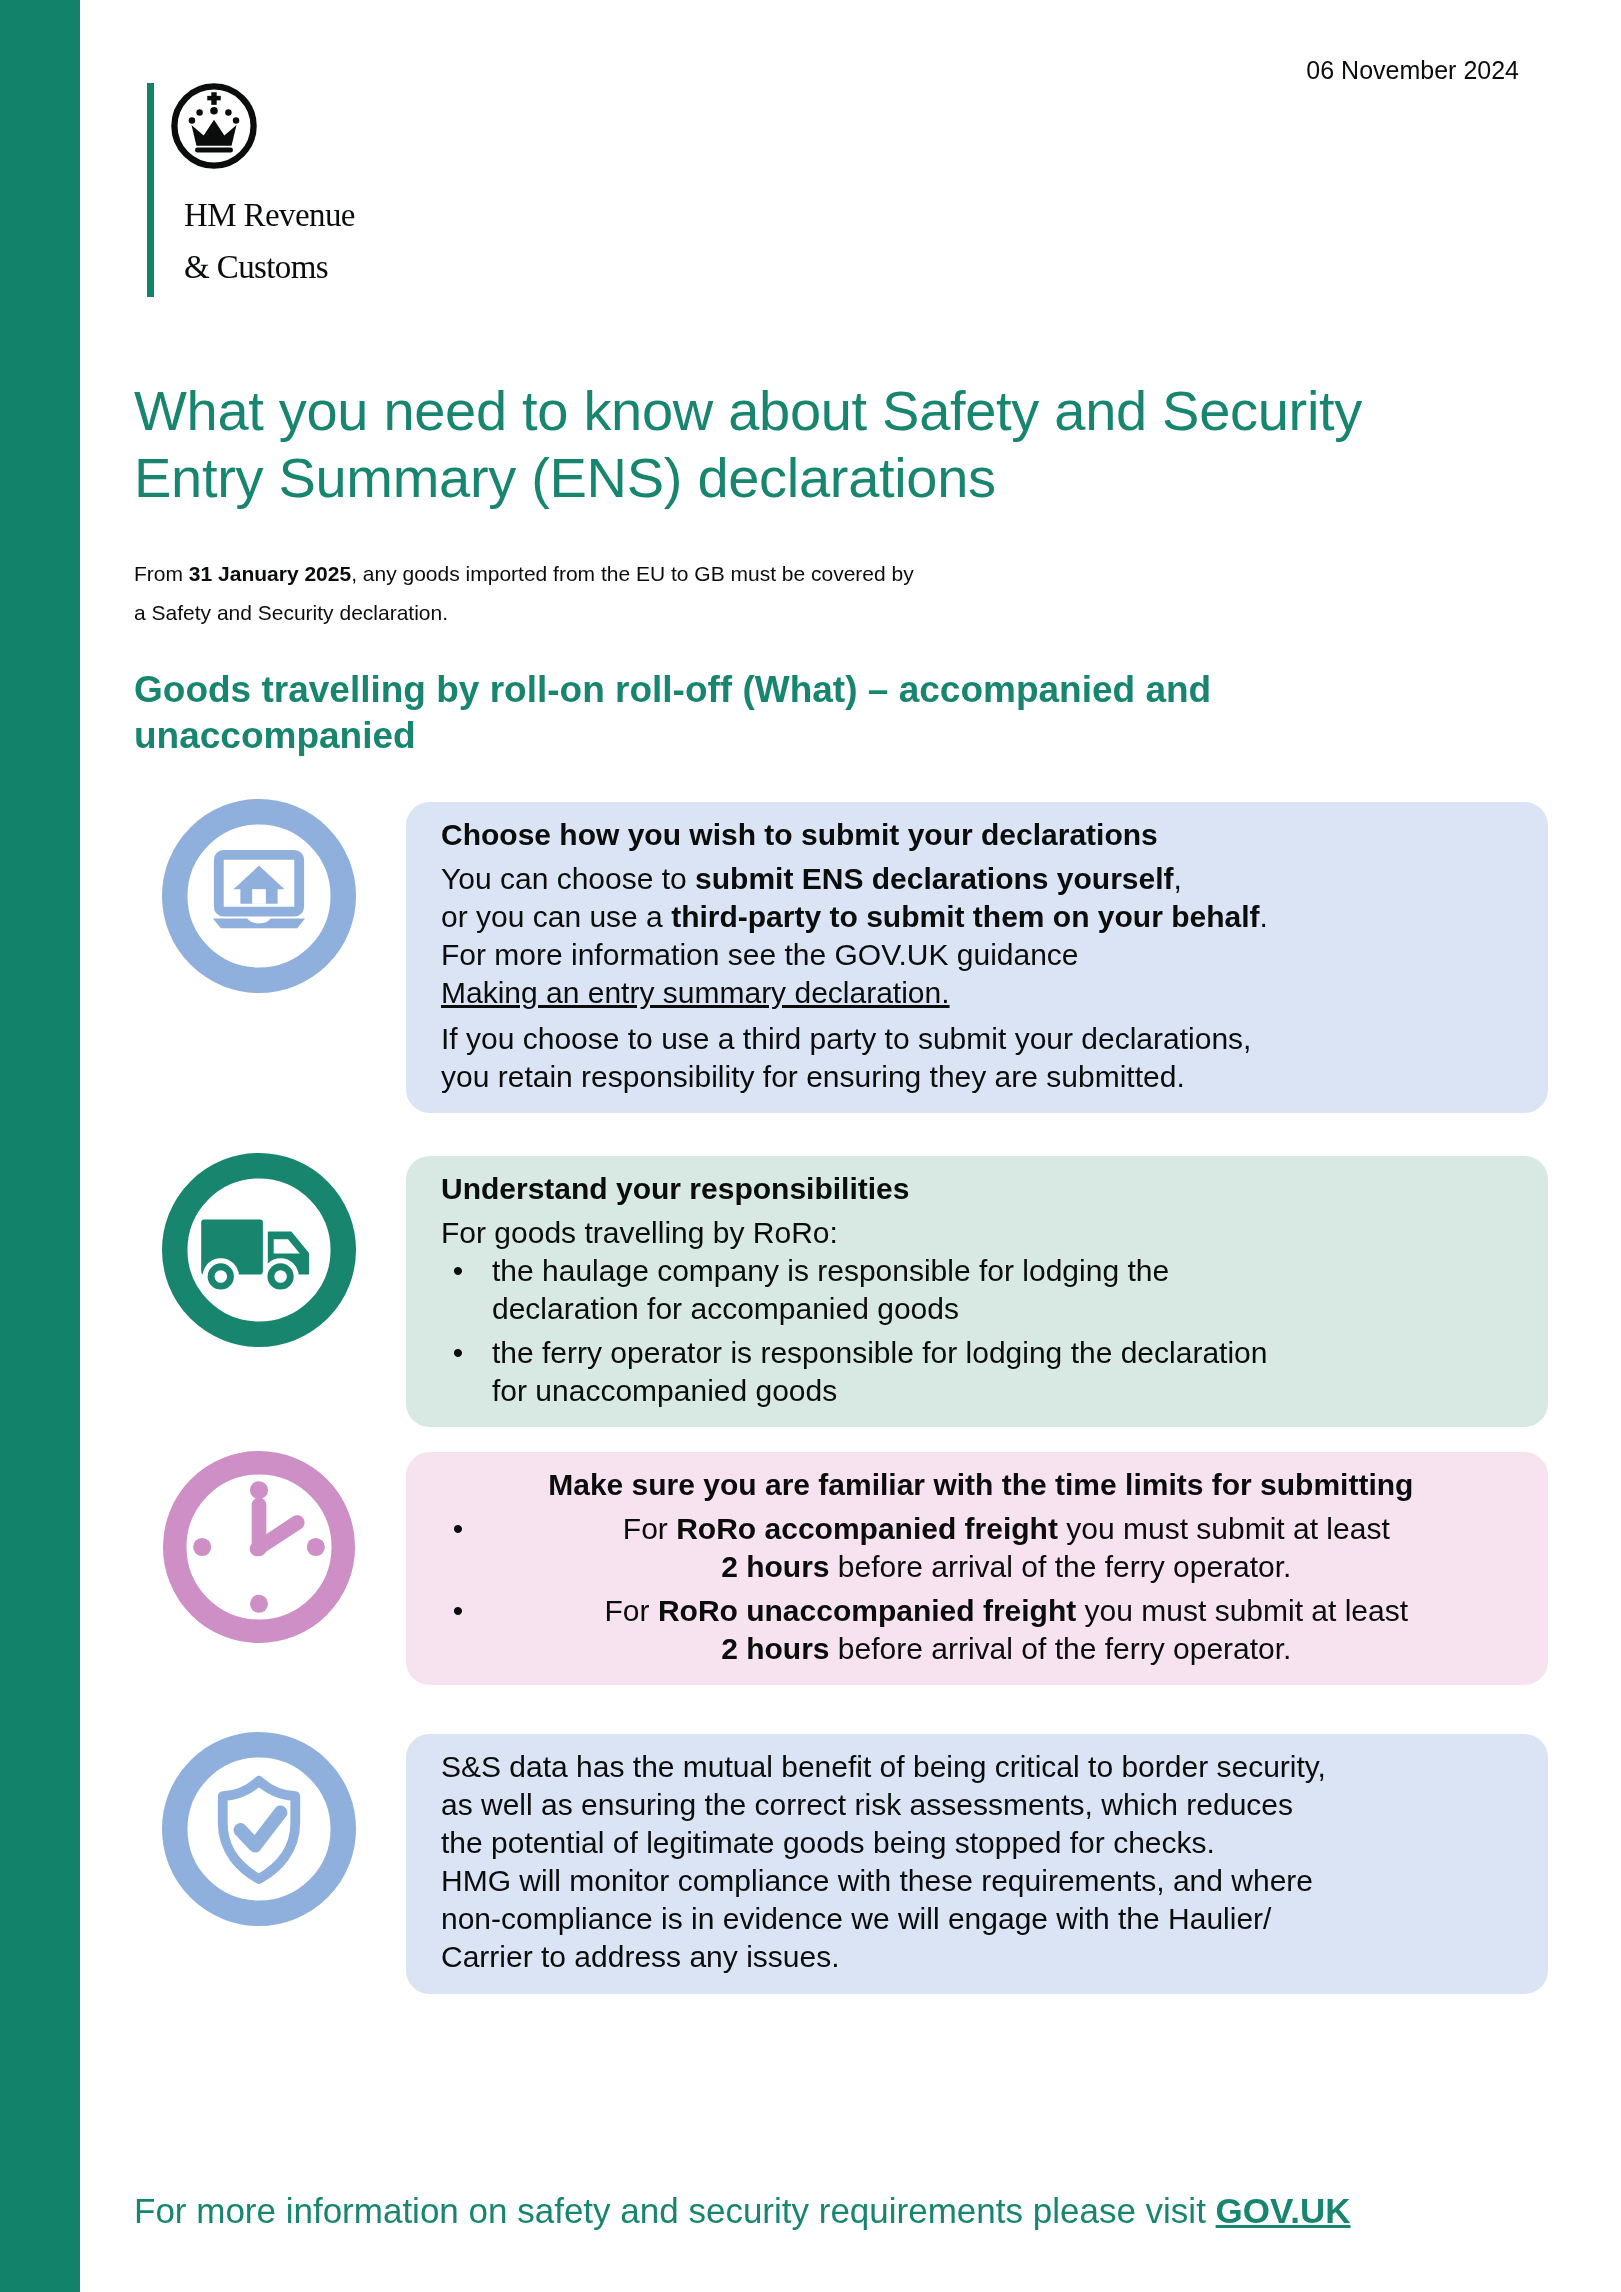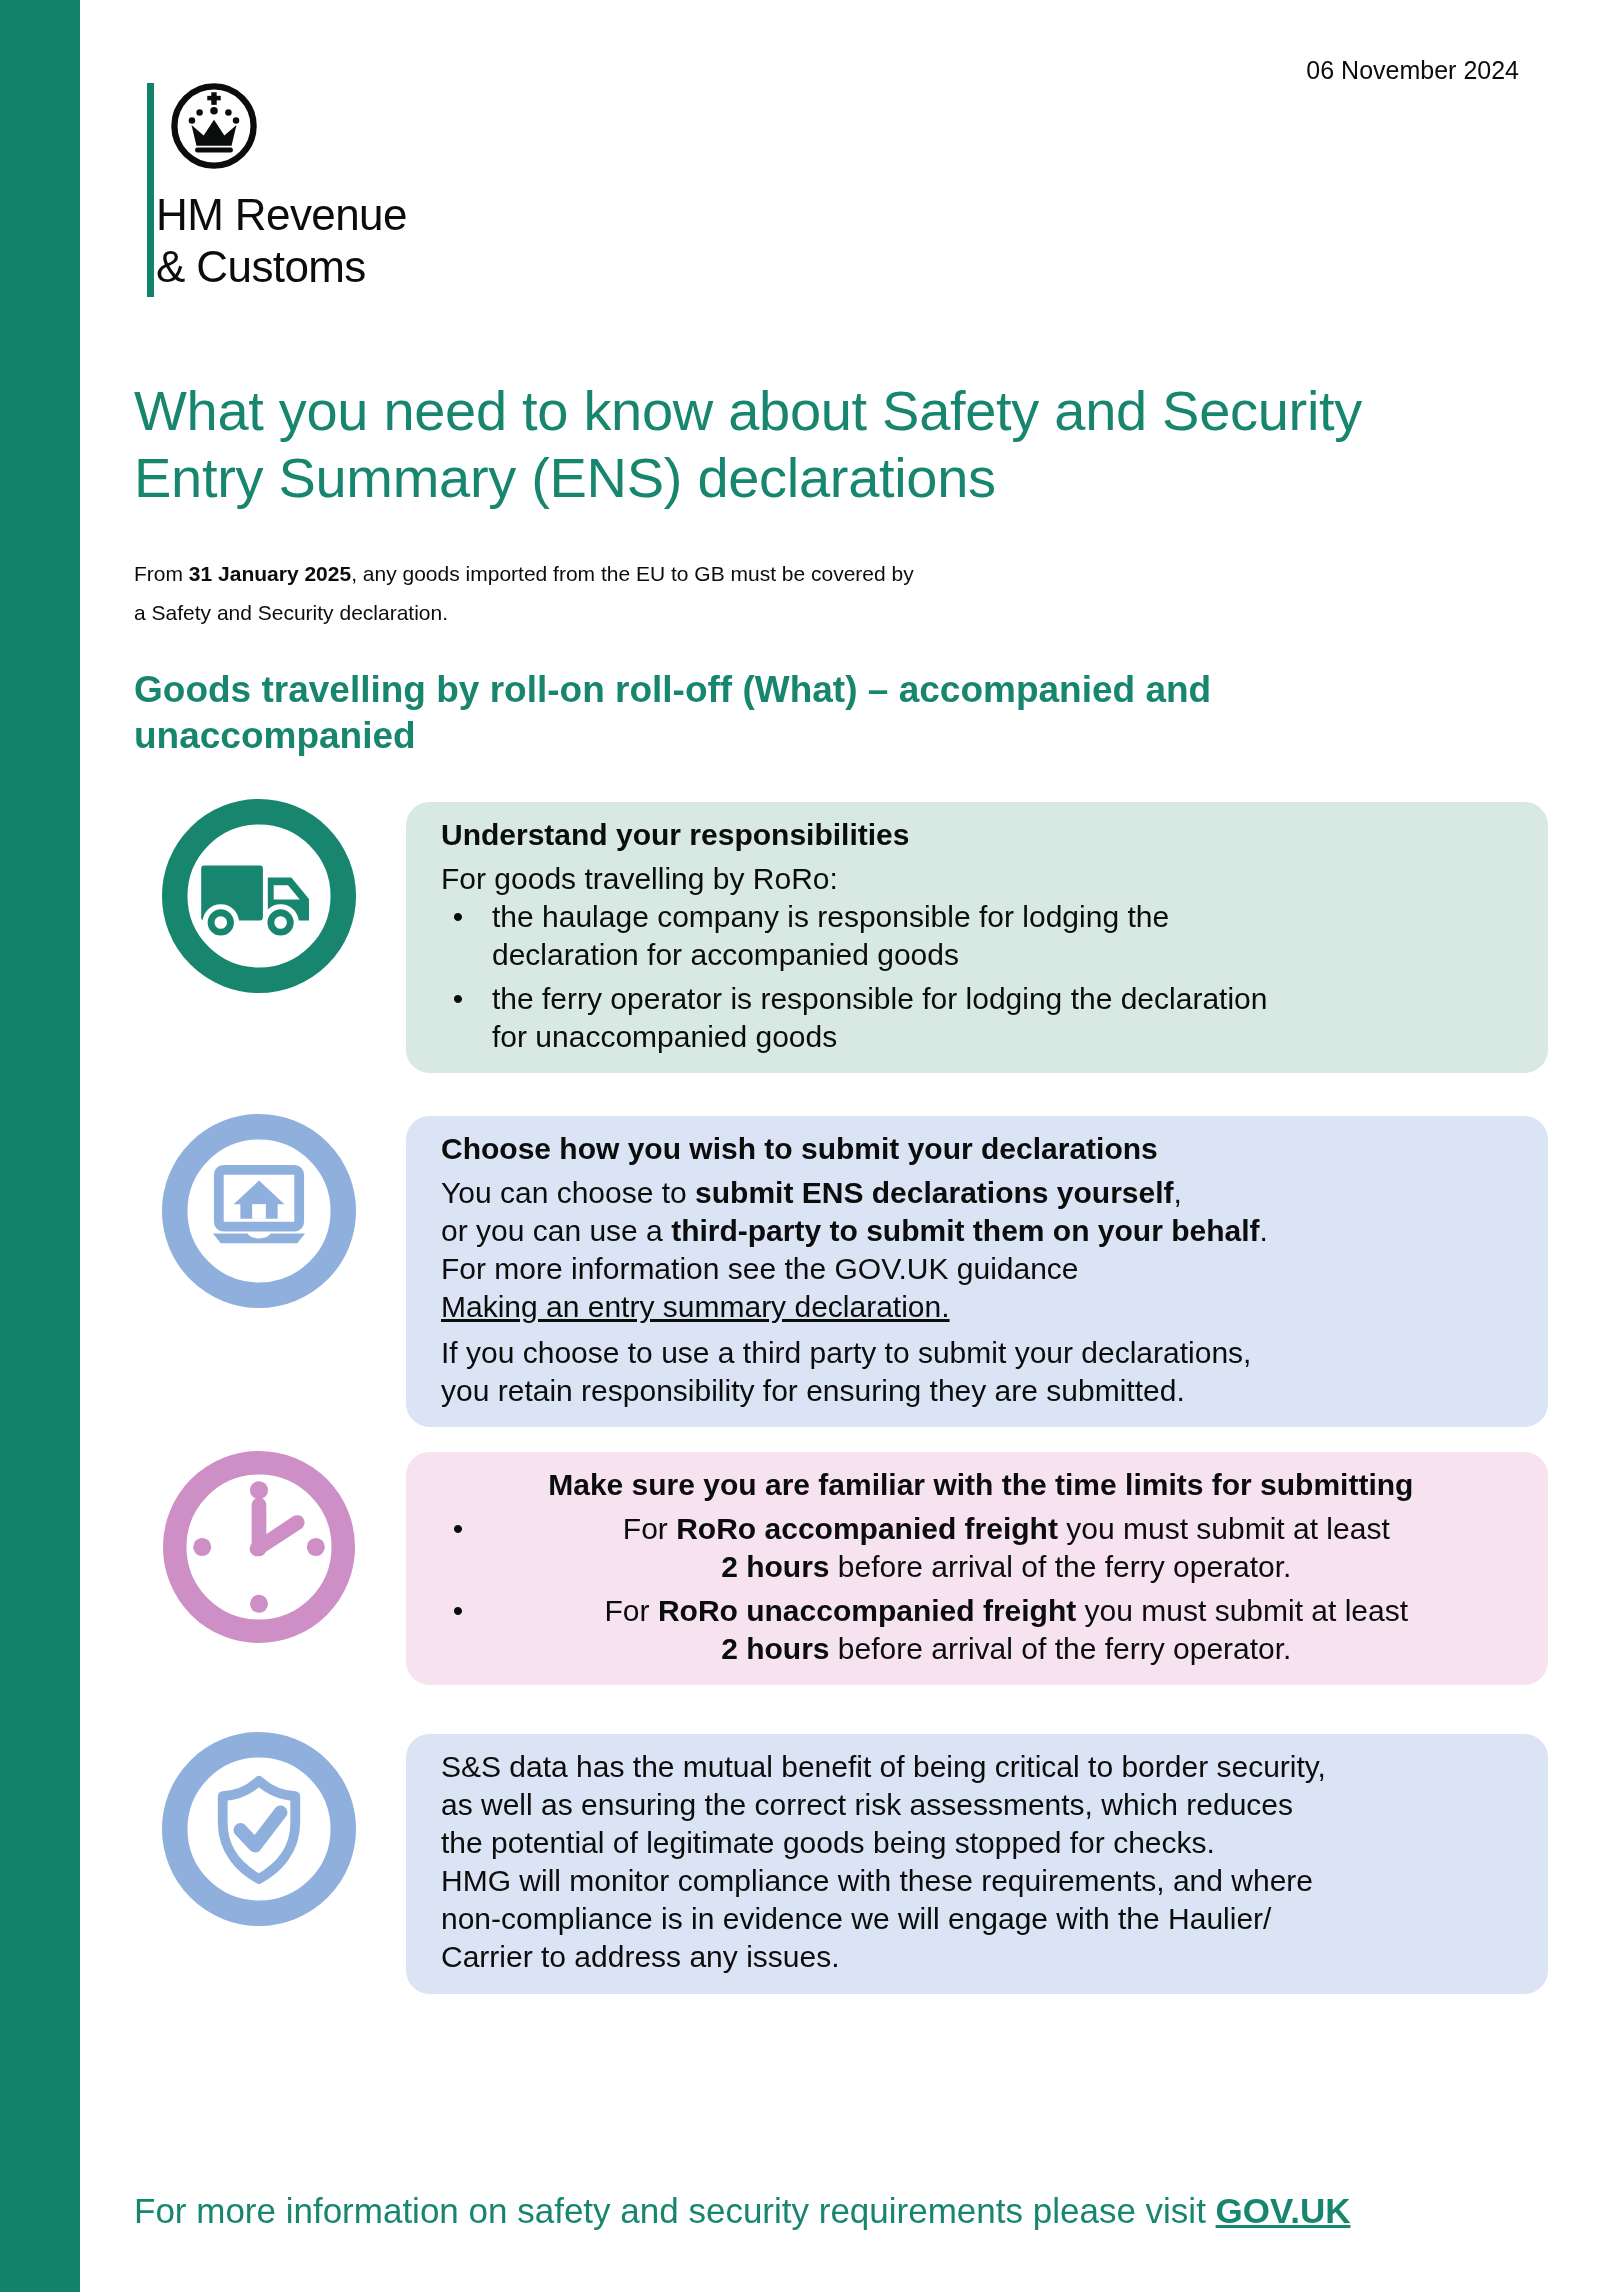--- a/index.html
+++ b/index.html
@@ -6,21 +6,21 @@
   .page{
     position:relative;width:1621px;height:2293px;background:#ffffff;overflow:hidden;
     font-family:"Liberation Sans","DejaVu Sans",sans-serif;color:#0b0c0c;
   }
   .edge-bar{position:absolute;left:0;top:0;width:80px;height:2293px;background:var(--teal,#12826B);}
   .doc-date{position:absolute;top:51px;right:102px;font-size:25px;line-height:39px;}
 
   .logo{position:absolute;left:147px;top:81px;width:412px;height:225px;}
   .logo-bar{position:absolute;left:0;top:2px;width:6.9px;height:214px;background:var(--teal,#12826B);}
   .crown{position:absolute;left:21.6px;top:0;width:90px;height:90px;color:#0b0c0c;}
-  .logo-text{position:absolute;left:9px;top:108px;font-size:44px;line-height:52px;letter-spacing:-0.6px;white-space:nowrap;}
+  .logo-text{position:absolute;left:37px;top:108px;font-size:33px;line-height:52px;letter-spacing:-0.6px;white-space:nowrap;font-family:Liberation Serif, serif;}
 
   .content{position:absolute;left:134px;top:377px;width:1414px;}
   .title{margin:0;font-size:56px;line-height:1.2;font-weight:400;color:var(--heading-teal,#18866F);white-space:pre-line;letter-spacing:-0.3px;}
   .intro{margin:43px 0 0;font-size:21px;line-height:39px;white-space:pre-line;}
   .subheading{margin:35px 0 0;font-size:37px;line-height:46px;font-weight:700;color:var(--heading-teal,#18866F);white-space:pre-line;}
 
   .section{display:flex;align-items:flex-start;}
   .m1{margin-top:43px;} .m2{margin-top:43px;} .m3{margin-top:25px;text-align:center;} .m4{margin-top:49px;}
   .icon-col{flex:0 0 272px;padding-left:27.4px;box-sizing:border-box;}
   .icon-col svg{width:196px;height:196px;display:block;margin-top:-3.9px;}
@@ -79,20 +79,41 @@
   <div class="content">
     <h1 class="title">What you need to know about Safety and Security
 Entry Summary (ENS) declarations</h1>
 
     <p class="intro"><span>From </span><span class="b">31 January 2025</span><span>, any goods imported from the EU to GB must be covered by
 a Safety and Security declaration.</span></p>
 
     <h2 class="subheading">Goods travelling by roll-on roll-off (What) – accompanied and
 unaccompanied</h2>
 
+    <div class="section m2">
+      <div class="icon-col">
+        <svg class="icon-blue" viewBox="0 0 100 100" aria-hidden="true">
+          <circle cx="50" cy="50" r="43" fill="none" stroke="currentColor" stroke-width="13"></circle>
+          <rect x="29.5" y="29" width="41" height="29" rx="2.5" fill="none" stroke="currentColor" stroke-width="5"></rect>
+          <path d="M50 34.5 L63 46.5 H59.5 V54 H40.5 V46.5 H37 Z" fill="currentColor"></path>
+          <rect x="46.5" y="46.5" width="7" height="7.5" fill="#ffffff"></rect>
+          <path d="M26.5 61.5 H44 Q46 64 50 64 Q54 64 56 61.5 H73.5 L69.5 66.5 H30.5 Z" fill="currentColor"></path>
+        </svg>
+      </div>
+      <div class="box bg-blue">
+        <h3>Choose how you wish to submit your declarations</h3>
+        <p><span><span>You can choose to </span><span class="b">submit ENS declarations yourself</span><span>,
+or you can use a </span><span class="b">third-party to submit them on your behalf</span><span>.
+For more information see the GOV.UK guidance
+</span></span><a href="#">Making an entry summary declaration.</a></p>
+        <p class="gap"><span>If you choose to use a third party to submit your declarations,
+you retain responsibility for ensuring they are submitted.</span></p>
+      </div>
+    </div>
+
     <div class="section m1">
       <div class="icon-col">
         <svg class="icon-green" viewBox="0 0 100 100" aria-hidden="true">
           <circle cx="50" cy="50" r="43" fill="none" stroke="currentColor" stroke-width="13"></circle>
           <g fill="currentColor">
             <rect x="20.5" y="34.5" width="31.5" height="28" rx="1.5"></rect>
             <path d="M54.5 40.5 H66.5 L75.5 51.5 V62.5 H54.5 Z"></path>
           </g>
           <path d="M57.5 44.5 H64.8 L70.8 51.8 H57.5 Z" fill="#ffffff"></path>
           <circle cx="30.5" cy="63.5" r="8" fill="currentColor" stroke="#ffffff" stroke-width="2.6"></circle>
@@ -103,41 +124,20 @@
       </div>
       <div class="box bg-mint">
         <h3>Understand your responsibilities</h3>
         <p>For goods travelling by RoRo:</p>
         <ul>
           <li><span>the haulage company is responsible for lodging the
 declaration for accompanied goods</span></li>
           <li><span>the ferry operator is responsible for lodging the declaration
 for unaccompanied goods</span></li>
         </ul>
-      </div>
-    </div>
-
-    <div class="section m2">
-      <div class="icon-col">
-        <svg class="icon-blue" viewBox="0 0 100 100" aria-hidden="true">
-          <circle cx="50" cy="50" r="43" fill="none" stroke="currentColor" stroke-width="13"></circle>
-          <rect x="29.5" y="29" width="41" height="29" rx="2.5" fill="none" stroke="currentColor" stroke-width="5"></rect>
-          <path d="M50 34.5 L63 46.5 H59.5 V54 H40.5 V46.5 H37 Z" fill="currentColor"></path>
-          <rect x="46.5" y="46.5" width="7" height="7.5" fill="#ffffff"></rect>
-          <path d="M26.5 61.5 H44 Q46 64 50 64 Q54 64 56 61.5 H73.5 L69.5 66.5 H30.5 Z" fill="currentColor"></path>
-        </svg>
-      </div>
-      <div class="box bg-blue">
-        <h3>Choose how you wish to submit your declarations</h3>
-        <p><span><span>You can choose to </span><span class="b">submit ENS declarations yourself</span><span>,
-or you can use a </span><span class="b">third-party to submit them on your behalf</span><span>.
-For more information see the GOV.UK guidance
-</span></span><a href="#">Making an entry summary declaration.</a></p>
-        <p class="gap"><span>If you choose to use a third party to submit your declarations,
-you retain responsibility for ensuring they are submitted.</span></p>
       </div>
     </div>
 
     <div class="section m3">
       <div class="icon-col">
         <svg class="icon-pink" viewBox="0 0 100 100" aria-hidden="true">
           <circle cx="50" cy="50" r="43" fill="none" stroke="currentColor" stroke-width="12"></circle>
           <g fill="currentColor">
             <circle cx="50" cy="21" r="4.6"></circle>
             <circle cx="79" cy="50" r="4.6"></circle>

